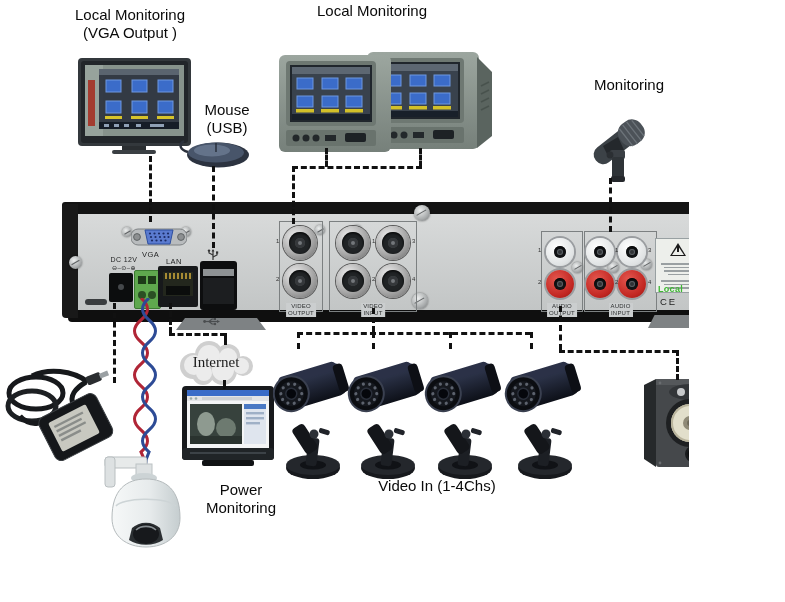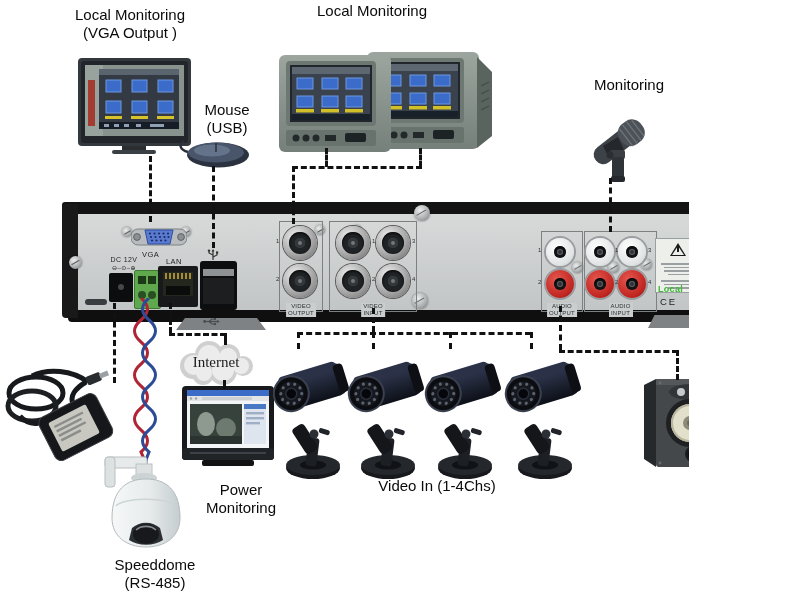--- a/index.html
+++ b/index.html
@@ -430,24 +430,20 @@
     <rect x="5" y="7" width="42" height="11" rx="3" fill="#e7eaea" stroke="#b9bfc1"></rect>
     <rect x="5" y="7" width="10" height="30" rx="3" fill="#dde1e2" stroke="#b9bfc1"></rect>
     <rect x="36" y="14" width="16" height="12" fill="#dde1e2" stroke="#bcc2c4"></rect>
     <ellipse cx="44" cy="28" rx="13" ry="5" fill="#ccd3d5"></ellipse>
     <path d="M12,68 C12,40 26,29 46,29 C66,29 80,40 80,68 C80,86 66,97 46,97 C26,97 12,86 12,68 Z" fill="url(#domeg)" stroke="#b4babc"></path>
     <path d="M16,56 C22,48 64,46 76,56" fill="none" stroke="#cdd4d6" stroke-width="1.4"></path>
     <path d="M29,90 A24,16 0 0 0 63,90 L60,78 A18,14 0 0 0 32,78 Z" fill="#2b2f32"></path>
     <ellipse cx="46" cy="84" rx="13" ry="10" fill="#17191c"></ellipse>
     <path d="M36,80 A12,8 0 0 1 56,80" fill="none" stroke="#878e92" stroke-width="1.6"></path>
   </svg>
-  <div class="lbl" style="left:95px;top:556px;width:120px;">
-    <div>Speeddome</div>
-    <div>(RS-485)</div>
-  </div>
 
   <svg class="abs" style="left:175px;top:338px;" width="82" height="50" viewBox="0 0 82 50">
     <g fill="#cfcfcf">
       <circle cx="18" cy="28" r="13"></circle>
         <circle cx="34" cy="17" r="14"></circle>
         <circle cx="53" cy="18" r="12"></circle>
       <circle cx="68" cy="28" r="10"></circle>
         <circle cx="48" cy="33" r="14"></circle>
         <circle cx="28" cy="36" r="11"></circle>
     </g>

